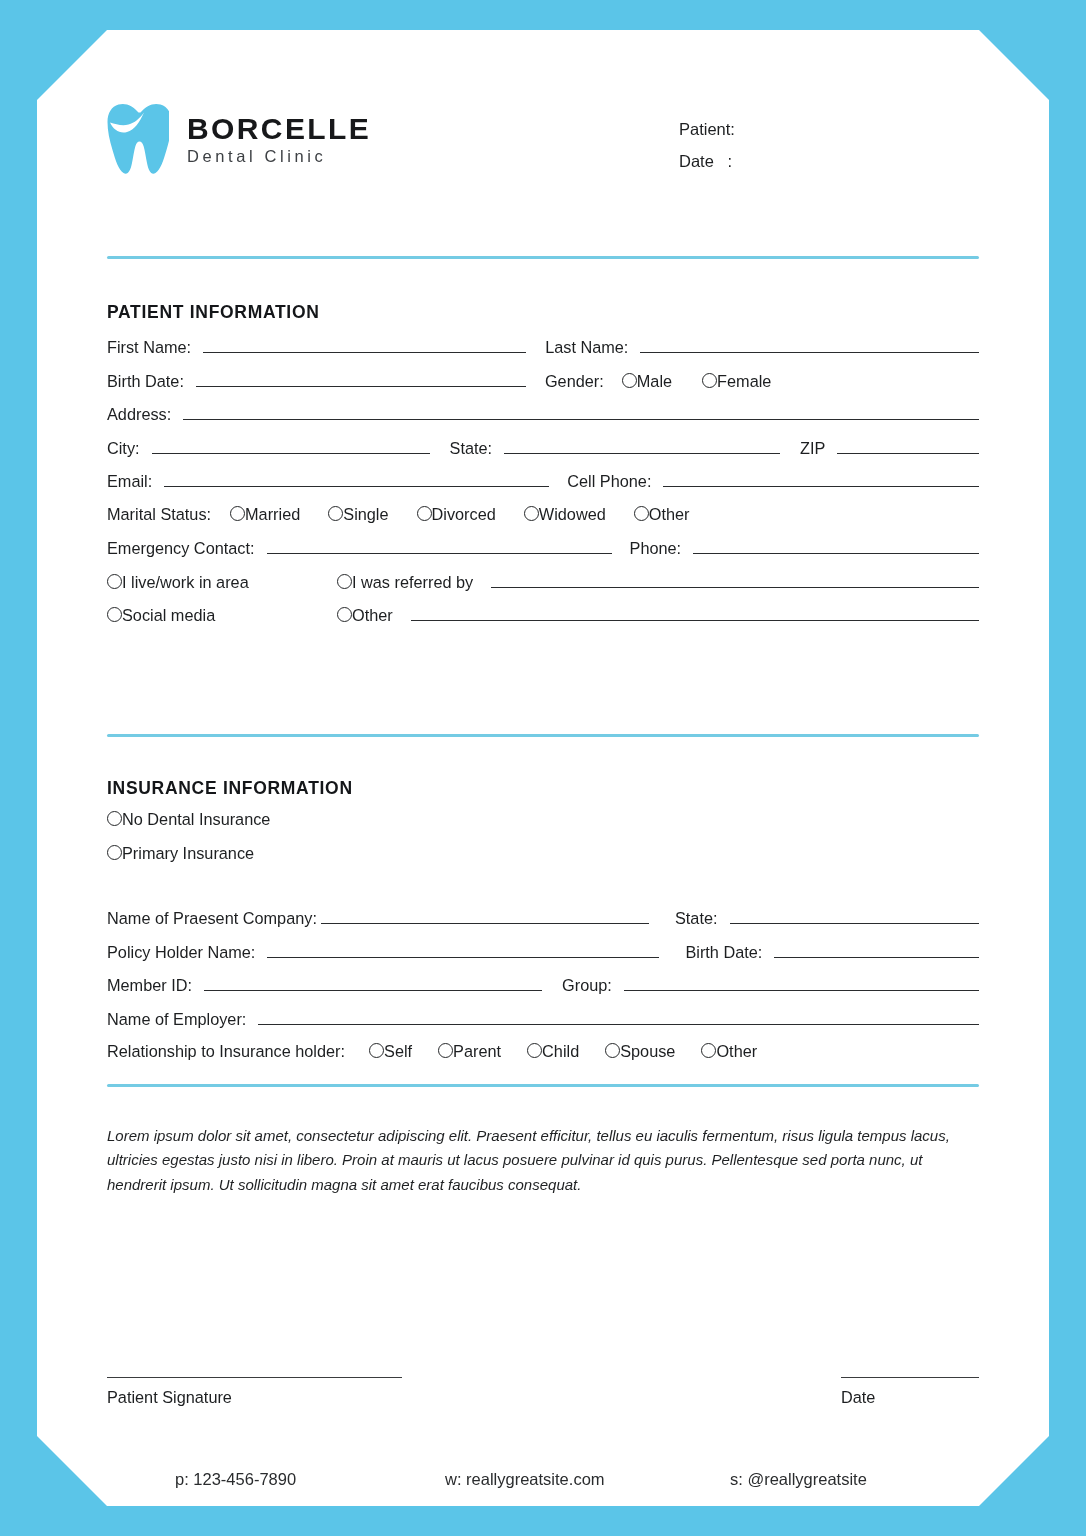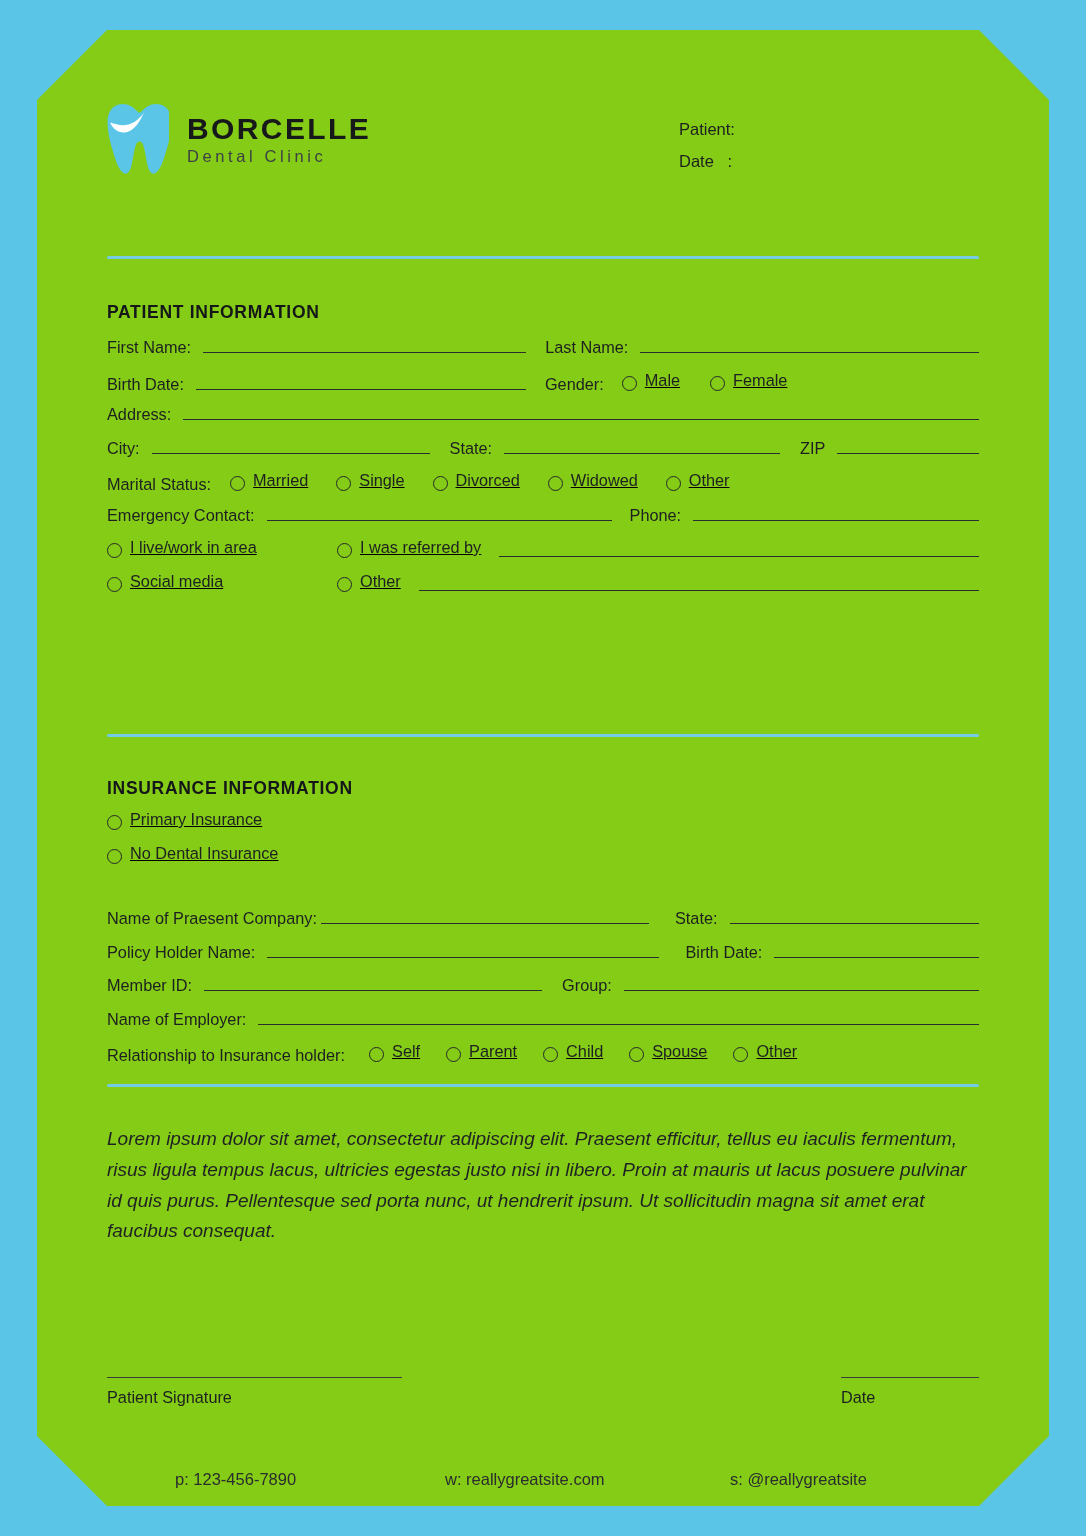--- a/index.html
+++ b/index.html
@@ -16,21 +16,21 @@
     overflow: hidden;
   }
 
   
   .page {
     position: absolute;
     left: 37px;
     top: 30px;
     width: 1012px;
     height: 1476px;
-    background: #84cc16;
+    background: #ffffff;
     -webkit-clip-path: polygon(
         70px 0, calc(100% - 70px) 0, 100% 70px,
         100% calc(100% - 70px), calc(100% - 70px) 100%,
         70px 100%, 0 calc(100% - 70px), 0 70px);
     clip-path: polygon(
         70px 0, calc(100% - 70px) 0, 100% 70px,
         100% calc(100% - 70px), calc(100% - 70px) 100%,
         70px 100%, 0 calc(100% - 70px), 0 70px);
   }
 
@@ -154,24 +154,22 @@
     height: 16px;
     flex: none;
   }
   .line.grow { flex: 1 1 auto; }
 
   .gap { flex: none; }
 
   
   .radio-opt {
     display: flex;
-    align-items: flex-end;
-    gap: 8px;
+    align-items: flex-start;
     flex: none;
-    text-decoration: underline;
   }
 
   .radio {
     width: 15px;
     height: 15px;
     border: 1.5px solid #26282a;
     border-radius: 50%;
     flex: none;
     background: transparent;
     position: relative;
@@ -198,21 +196,21 @@
     height: 1px;
     flex: none;
   }
 
   
   .lorem {
     position: absolute;
     left: 0;
     top: 1094px;
     width: 862px;
-    font-size: 19px;
+    font-size: 15px;
     font-style: italic;
     line-height: 1.62;
     color: #1f2123;
   }
 
   
   .sign-area {
     position: absolute;
     left: 0;
     top: 1330px;
@@ -321,20 +319,27 @@
         <span class="label">City:</span>
         <span class="line" style="width:278px;margin-left:12px"></span>
         <span class="gap" style="width:20px"></span>
         <span class="label">State:</span>
         <span class="line" style="width:276px;margin-left:12px"></span>
         <span class="gap" style="width:20px"></span>
         <span class="label">ZIP</span>
         <span class="line grow" style="margin-left:12px"></span>
       </div>
 
+      <div class="row">
+        <span class="label">Email:</span>
+        <span class="line" style="width:385px;margin-left:12px"></span>
+        <span class="gap" style="width:18px"></span>
+        <span class="label">Cell Phone:</span>
+        <span class="line grow" style="margin-left:12px"></span>
+      </div>
 
       <div class="row">
         <span class="label">Marital Status:</span>
         <span class="gap" style="width:19px"></span>
         <span class="radio-opt">
           <span class="radio"></span>
           <span class="radio-label">Married</span>
         </span>
         <span class="gap" style="width:28px"></span>
         <span class="radio-opt">
@@ -395,28 +400,28 @@
 
     <div class="divider d2"></div>
 
     <div class="section-title sec-insurance">INSURANCE INFORMATION</div>
 
     <div class="form-body fb-insurance">
 
       <div class="row">
         <span class="radio-opt">
           <span class="radio"></span>
+          <span class="radio-label">No Dental Insurance</span>
+        </span>
+      </div>
+
+      <div class="row">
+        <span class="radio-opt">
+          <span class="radio"></span>
           <span class="radio-label">Primary Insurance</span>
-        </span>
-      </div>
-
-      <div class="row">
-        <span class="radio-opt">
-          <span class="radio"></span>
-          <span class="radio-label">No Dental Insurance</span>
         </span>
       </div>
 
       <div style="height:31px"></div>
 
       <div class="row">
         <span class="label">Name of Praesent Company:</span>
         <span class="line" style="width:328px;margin-left:4px"></span>
         <span class="gap" style="width:26px"></span>
         <span class="label">State:</span>

